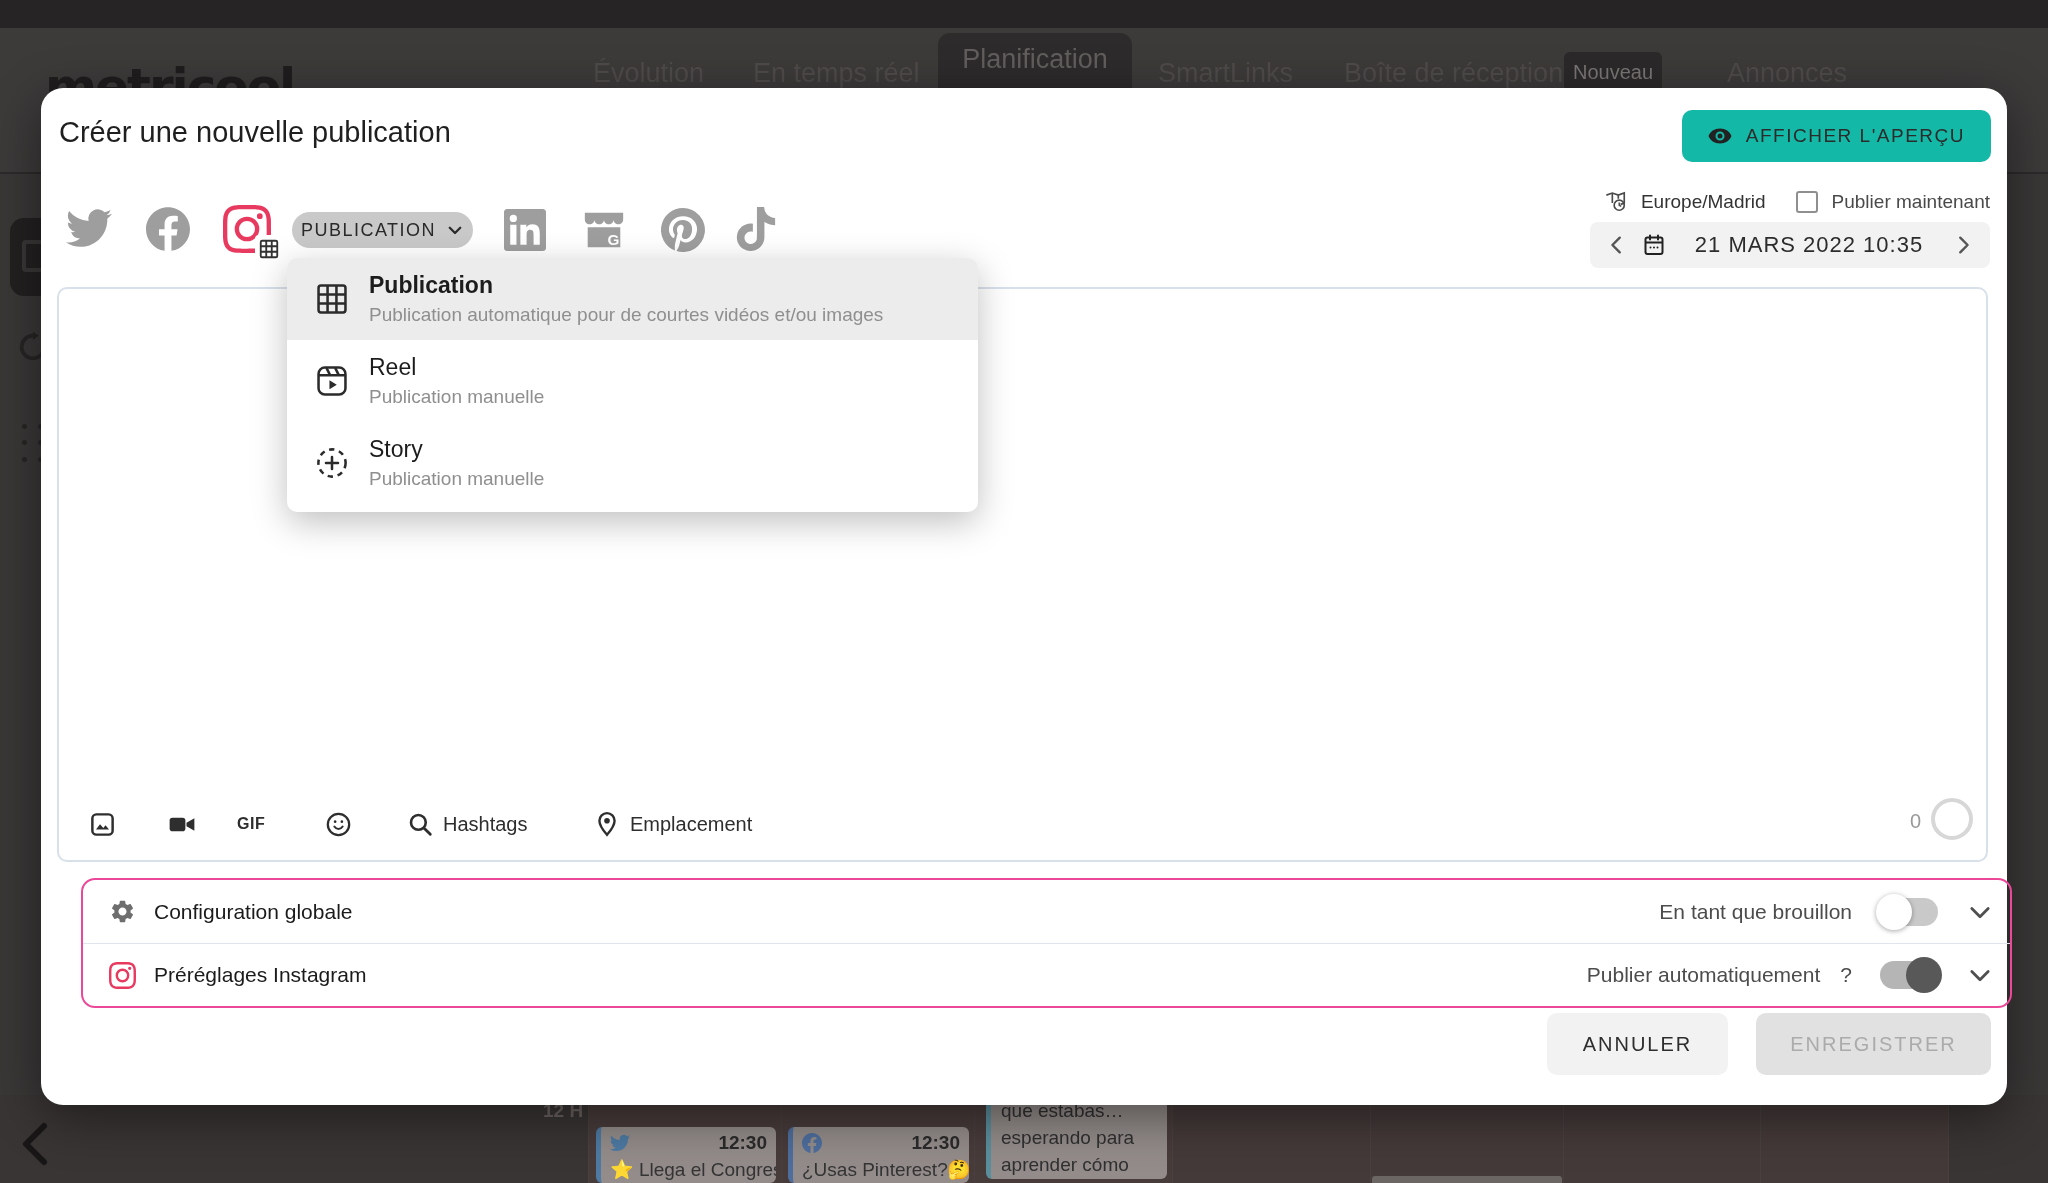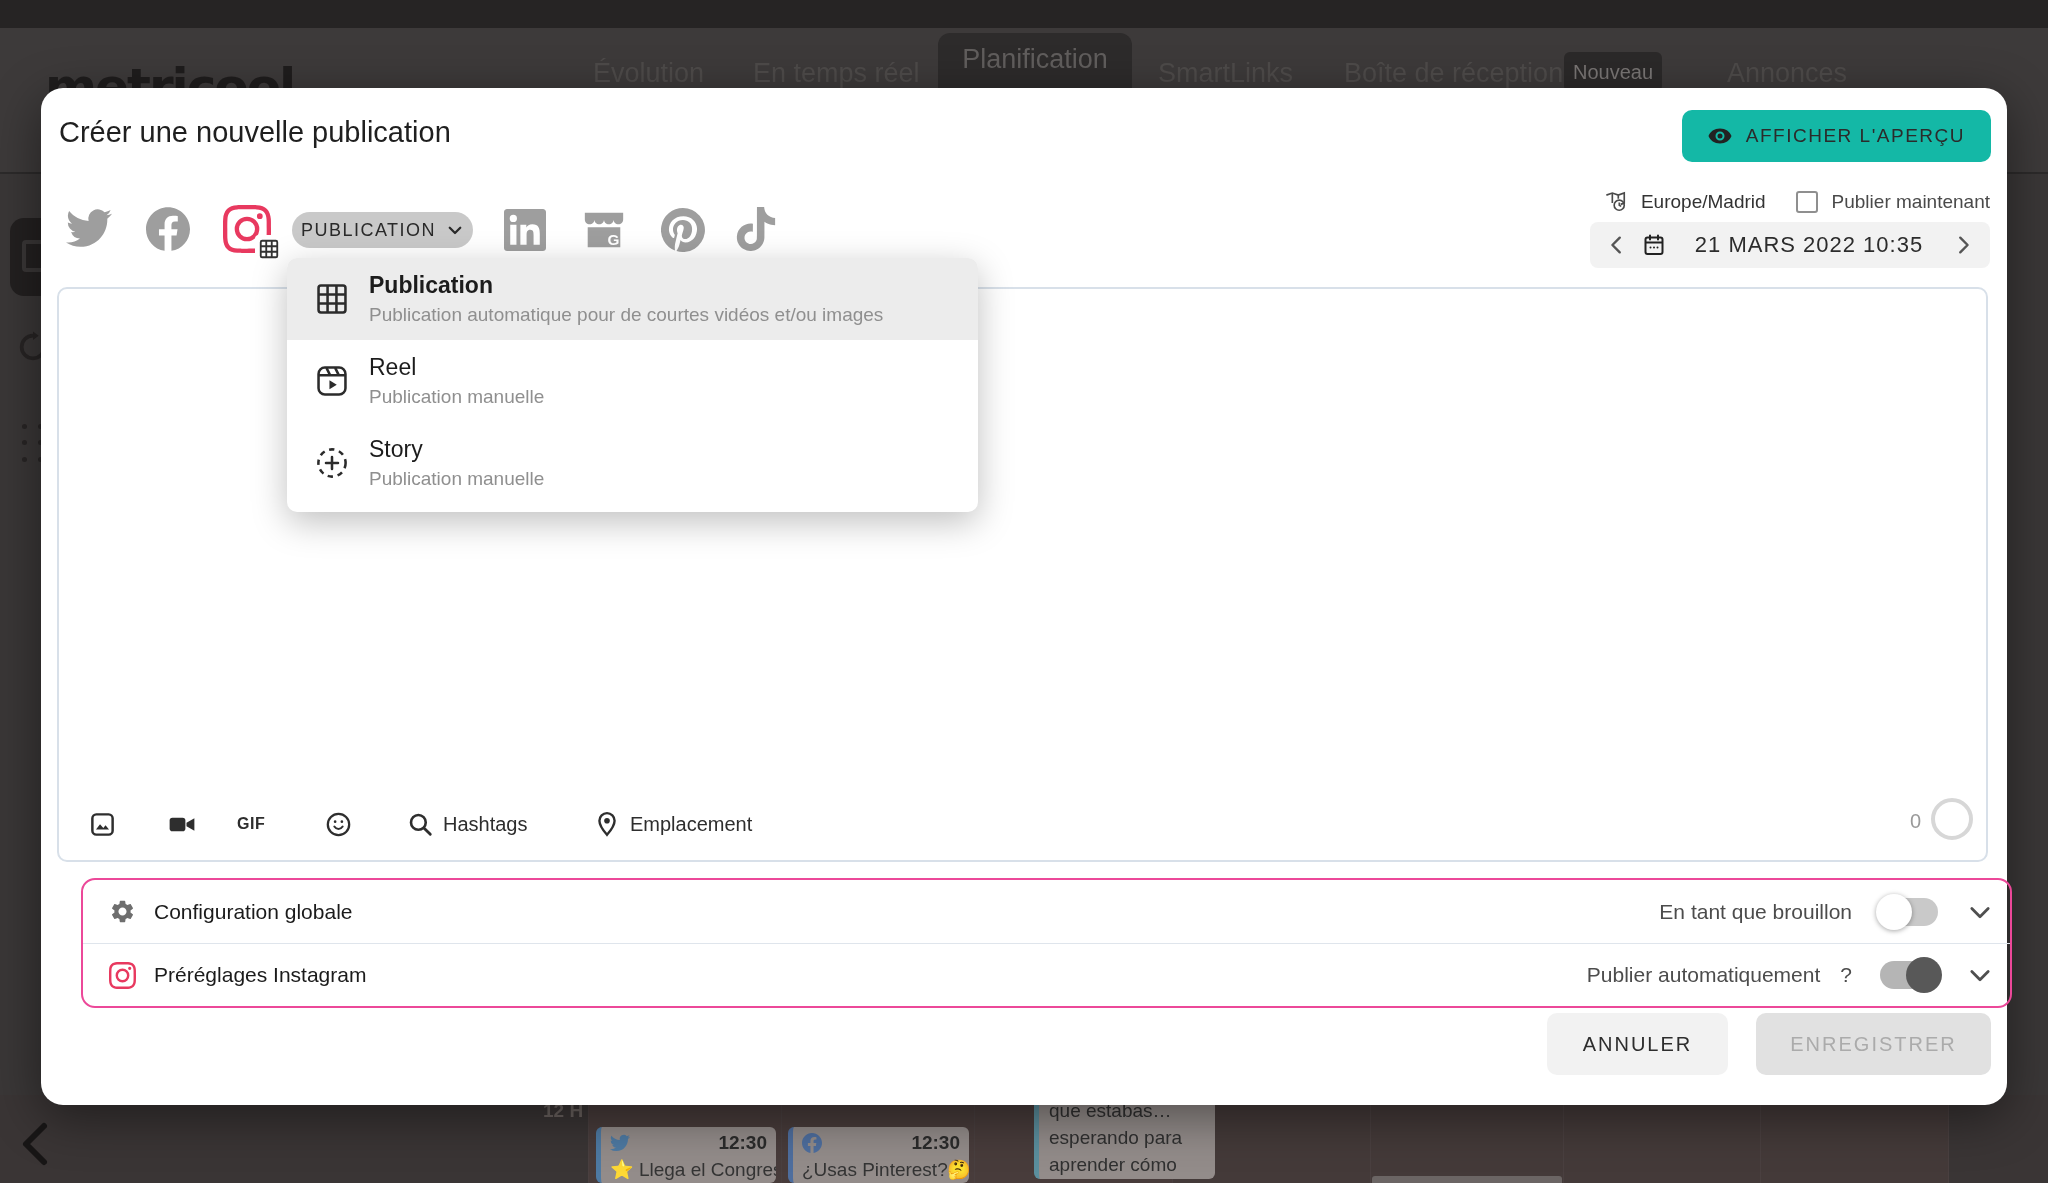--- a/index.html
+++ b/index.html
@@ -30,21 +30,21 @@
   .calarea { left:0; top:1095px; width:2048px; height:88px; background:#3a3535; }
   .caltint { left:588px; top:1095px; width:1360px; height:88px; background:#443a39; }
   .caltint2 { left:588px; top:1095px; width:584px; height:88px; background:#483c3b; }
   .vline { top:1095px; width:1px; height:88px; background:#4a4040; }
   .hourlabel { left:543px; top:1100px; font-size:19px; font-weight:bold; color:#6b6360; }
   .pcard { background:#938c8a; border-radius:6px; padding:5px 9px; overflow:hidden; }
   .pcard .crow { display:flex; align-items:center; justify-content:space-between; }
   .pcard .ctime { font-size:19px; font-weight:bold; color:#2b2b2b; }
   .pcard .ctext { font-size:19px; color:#343434; white-space:nowrap; margin-top:4px; }
   .pcard3 { left:986px; top:1095px; width:181px; height:84px; background:#938c8a;
-            border-left:5px solid #5b8f9e; border-radius:0 0 6px 6px; padding:2px 10px;margin-left:48px; }
+            border-left:5px solid #5b8f9e; border-radius:0 0 6px 6px; padding:2px 10px; }
   .pcard3 div { font-size:19px; color:#303030; line-height:27px; white-space:nowrap; }
   .pcard4 { left:1372px; top:1176px; width:190px; height:7px; background:#6b6564;
             border-radius:3px 3px 0 0; }
   .backchev { left:14px; top:1118px; }
 
   
   #modal { position:absolute; left:41px; top:88px; width:1966px; height:1017px; background:#fff;
            border-radius:22px; box-shadow:0 12px 50px rgba(0,0,0,.45); z-index:10; }
   .m-title { left:18px; top:28px; font-size:29px; color:#1f1f1f; }
   .preview-btn { right:16px; top:22px; height:52px; background:#14b8a6; border-radius:10px;

